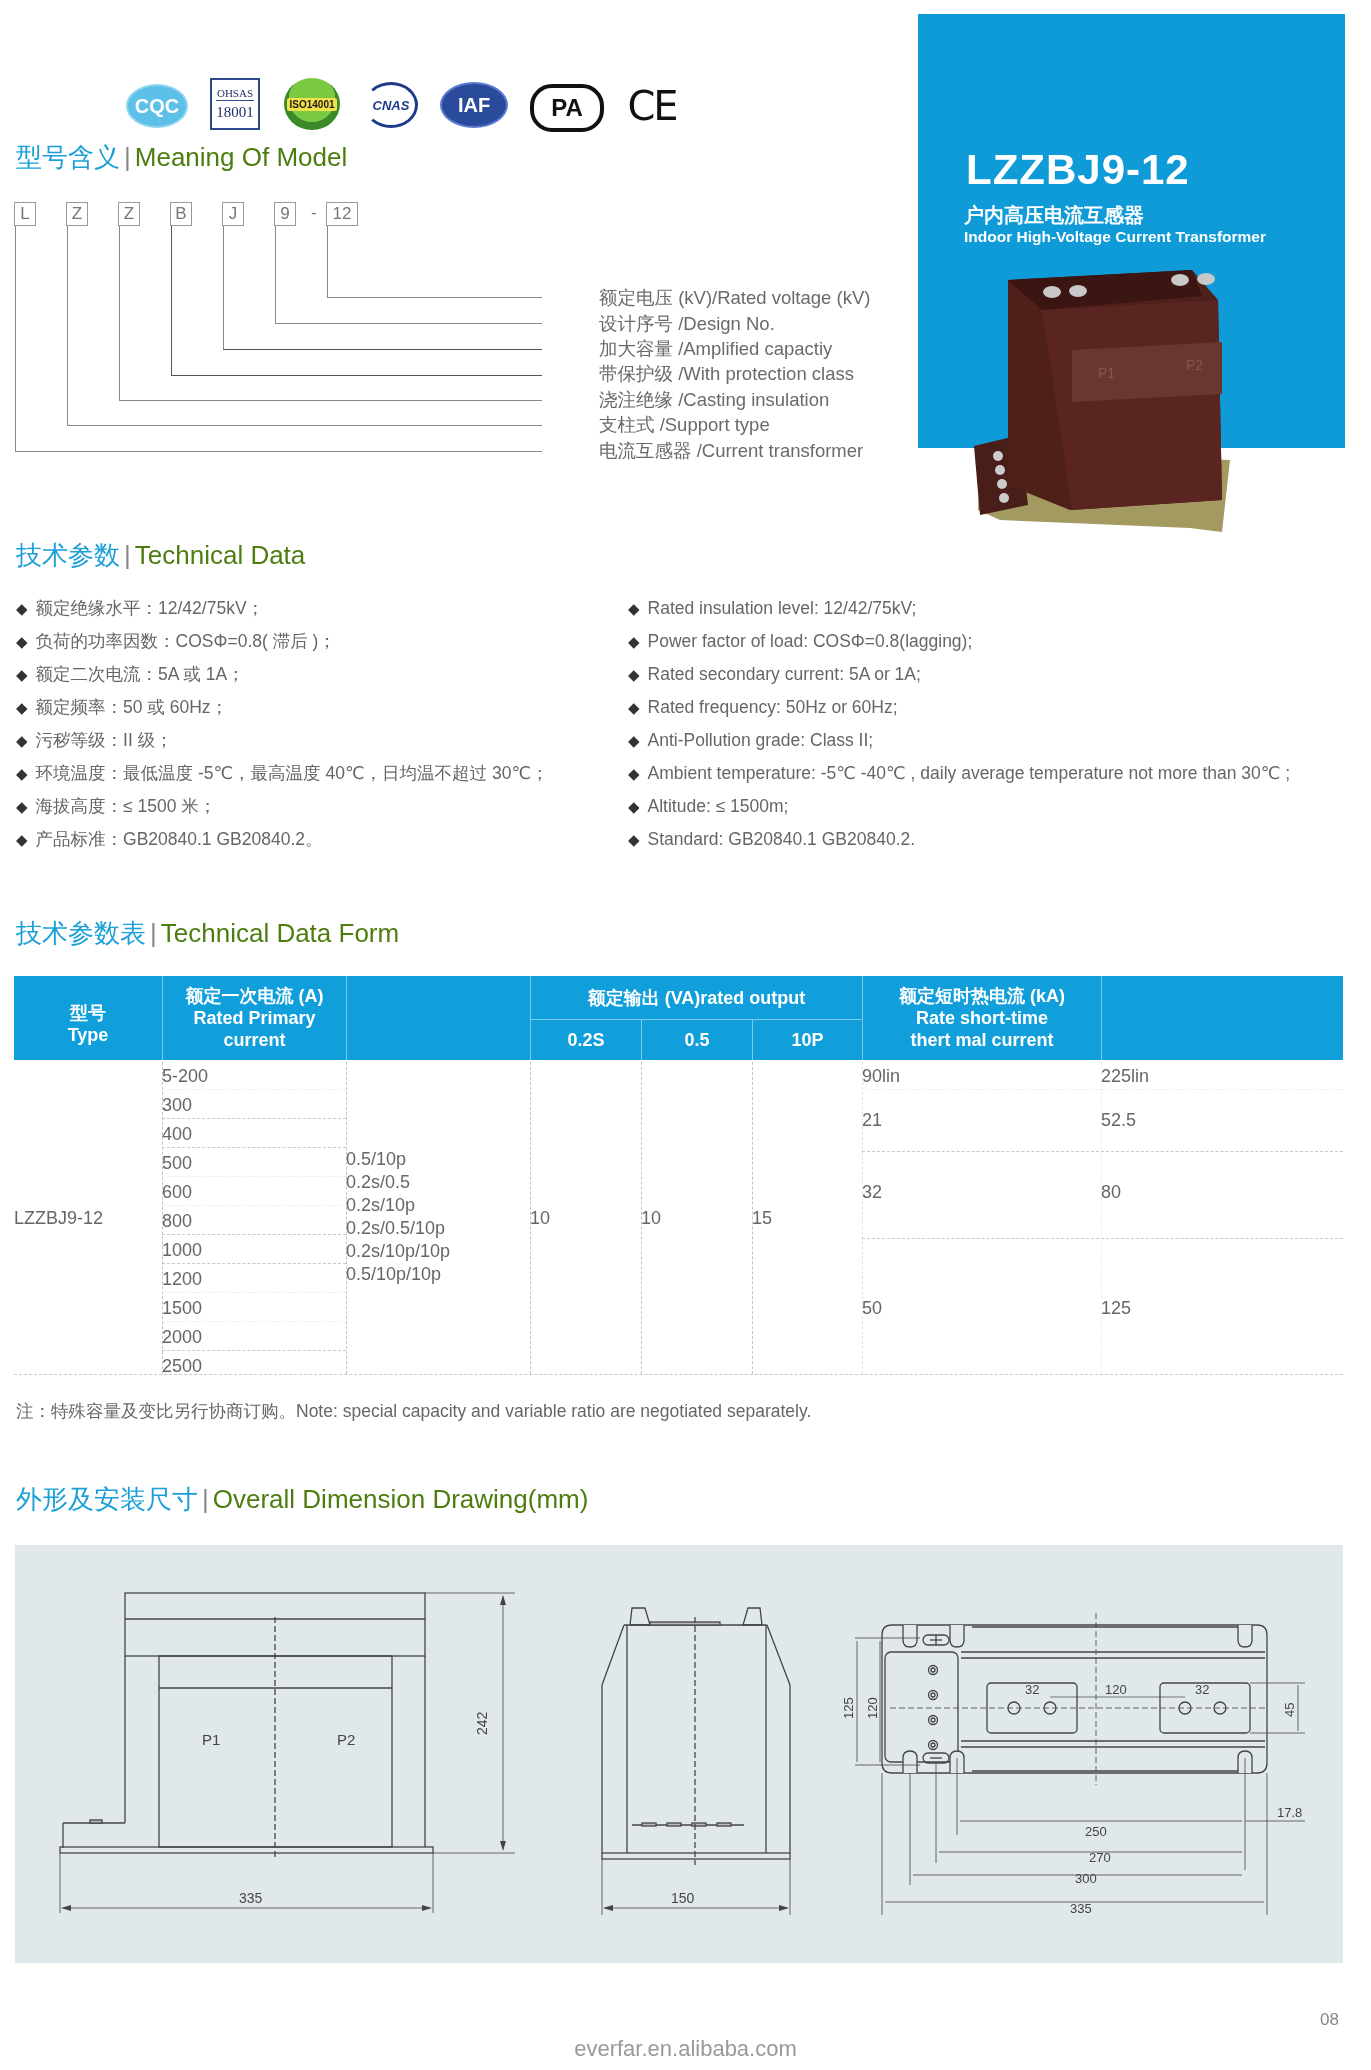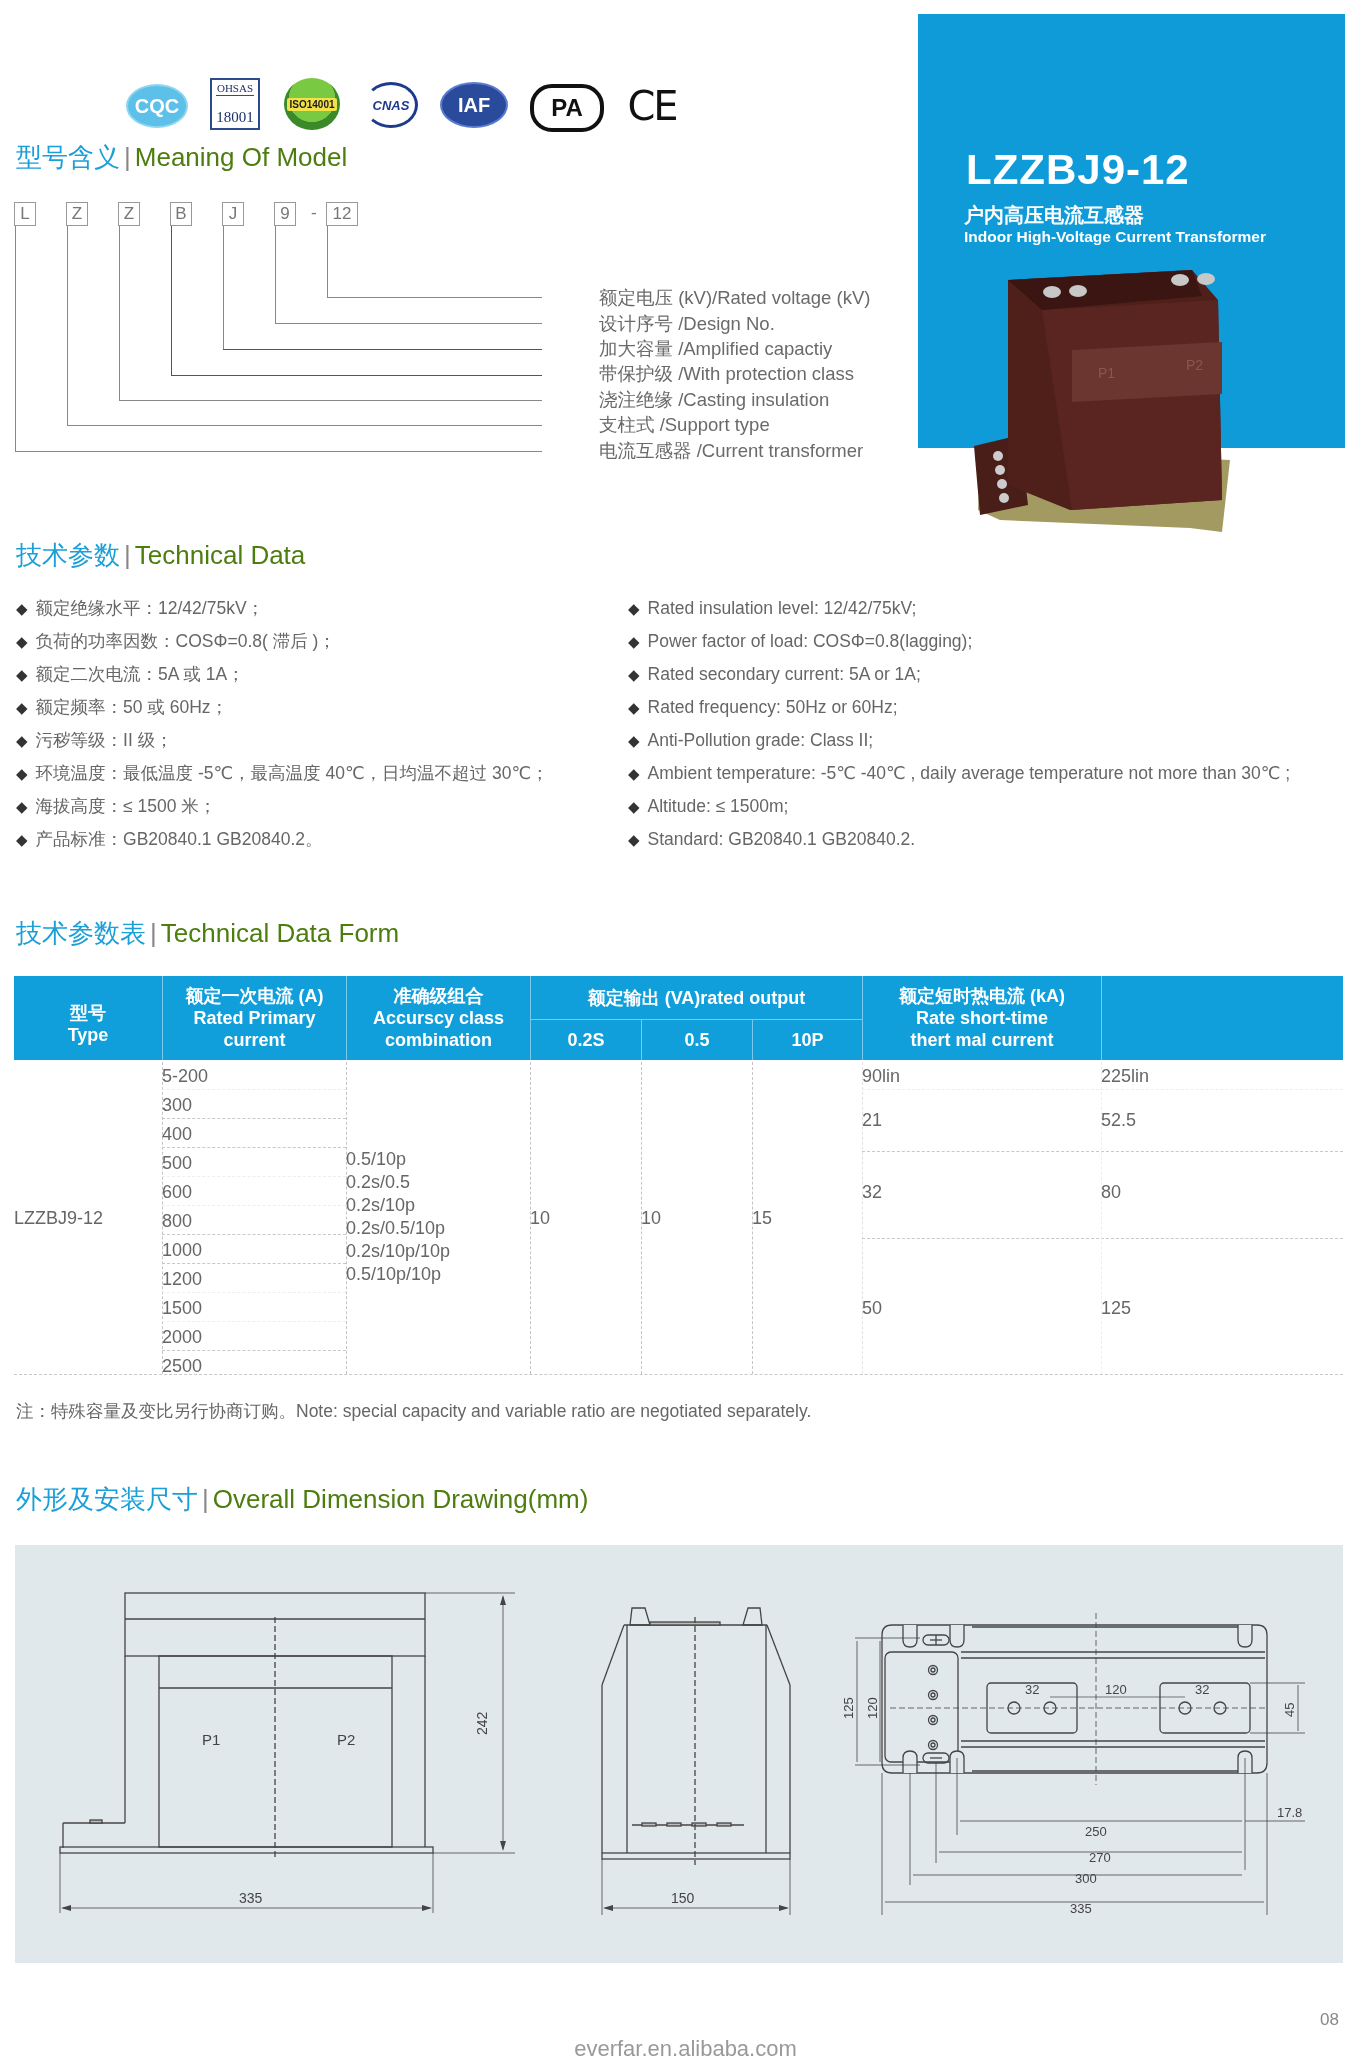--- a/index.html
+++ b/index.html
@@ -3,21 +3,21 @@
 <meta charset="utf-8">
 <style>
   * { box-sizing: border-box; margin: 0; padding: 0; }
   html, body { width: 1371px; height: 2070px; background: #ffffff; overflow: hidden; }
   body { position: relative; font-family: "Liberation Sans", "DejaVu Sans", sans-serif; color: #555; }
 
   
   .cert { position: absolute; top: 78px; height: 52px; display: flex; align-items: center; justify-content: center; }
   .cert-cqc { left: 126px; width: 62px; height: 44px; top: 84px; border-radius: 50%; background: #5cc0e8; color: #fff; font-weight: bold; font-size: 20px; border: 2px solid #8fd5f0; }
   .cert-ohsas { left: 210px; width: 50px; height: 52px; border: 2px solid #2b4b8c; flex-direction: column; font-family: "Liberation Serif", serif; color: #1d2f6b; font-size: 11px; line-height: 1.3; background:#fff; }
-  .cert-ohsas b { font-size: 15px; font-weight: normal; border-top: 1px solid #2b4b8c; padding-top: 12px; }
+  .cert-ohsas b { font-size: 15px; font-weight: normal; border-top: 1px solid #2b4b8c; padding-top: 2px; }
   .cert-iso { left: 284px; width: 56px; height: 52px; border-radius: 50%; background: radial-gradient(circle at 50% 40%, #7ac943 0 55%, #3a8a2a 56% 100%); color: #1a1a1a; font-weight: bold; font-size: 10px; }
   .cert-iso span { background: #f2e24a; padding: 1px 2px; border-radius: 2px; }
   .cert-cnas { left: 364px; width: 54px; height: 46px; top: 82px; color: #1d3a8c; font-weight: bold; font-style: italic; font-size: 13px; border-radius: 50%; border: 3px solid #1d3a8c; border-left-color: transparent; border-bottom-color: #1d3a8c; }
   .cert-iaf { left: 440px; width: 68px; height: 46px; top: 82px; border-radius: 50%; background: #2a4a9c; color: #fff; font-weight: bold; font-size: 20px; border: 2px solid #5a7bd0; }
   .cert-pa { left: 530px; width: 74px; height: 48px; top: 84px; border: 4px solid #111; border-radius: 22px; color: #111; font-weight: bold; font-size: 24px; }
   .cert-ce { left: 622px; width: 60px; height: 44px; top: 84px; color: #111; font-size: 40px; font-weight: normal; font-family: "DejaVu Sans", sans-serif; letter-spacing: -2px; }
 
   
   .sec-title { position: absolute; left: 16px; font-size: 26px; line-height: 30px; white-space: nowrap; }
   .sec-title .cn { color: #1b9fd8; }
@@ -188,25 +188,20 @@
       <span>型号</span>
       <span>Type</span>
     </div>
     <div class="th-div" style="left:148px"></div>
     <div class="th" style="left:149px;top:0;width:183px;height:84px">
       <span>额定一次电流 (A)</span>
       <span>Rated Primary</span>
       <span>current</span>
     </div>
     <div class="th-div" style="left:332px"></div>
-    <div class="th" style="left:333px;top:0;width:183px;height:84px">
-      <span>准确级组合</span>
-      <span>Accurscy class</span>
-      <span>combination</span>
-    </div>
     <div class="th-div" style="left:516px"></div>
     <div class="th" style="left:517px;top:0;width:331px;height:43px">
       <span>额定输出 (VA)rated  output</span>
     </div>
     <div class="hline" style="left:517px;top:43px;width:331px;background:#7cc8ec"></div>
     <div class="th" style="left:517px;top:44px;width:110px;height:40px">0.2S</div>
     <div class="th-div" style="left:627px;top:44px;height:40px"></div>
     <div class="th" style="left:628px;top:44px;width:110px;height:40px">0.5</div>
     <div class="th-div" style="left:738px;top:44px;height:40px"></div>
     <div class="th" style="left:739px;top:44px;width:109px;height:40px">10P</div>

